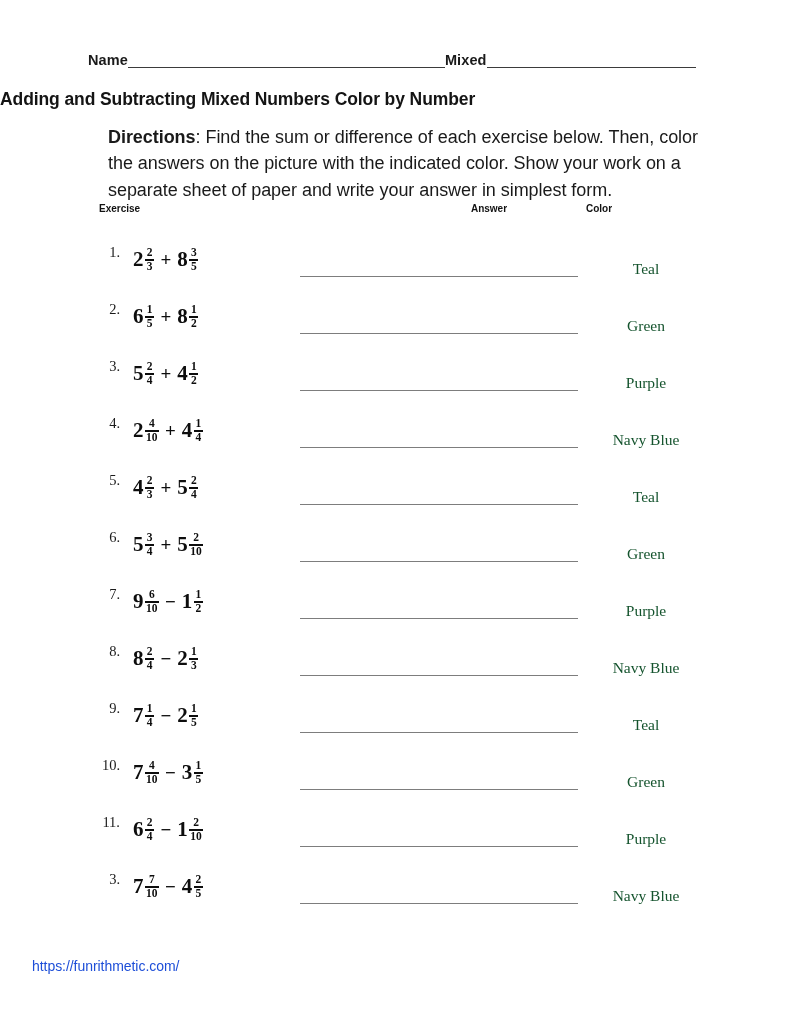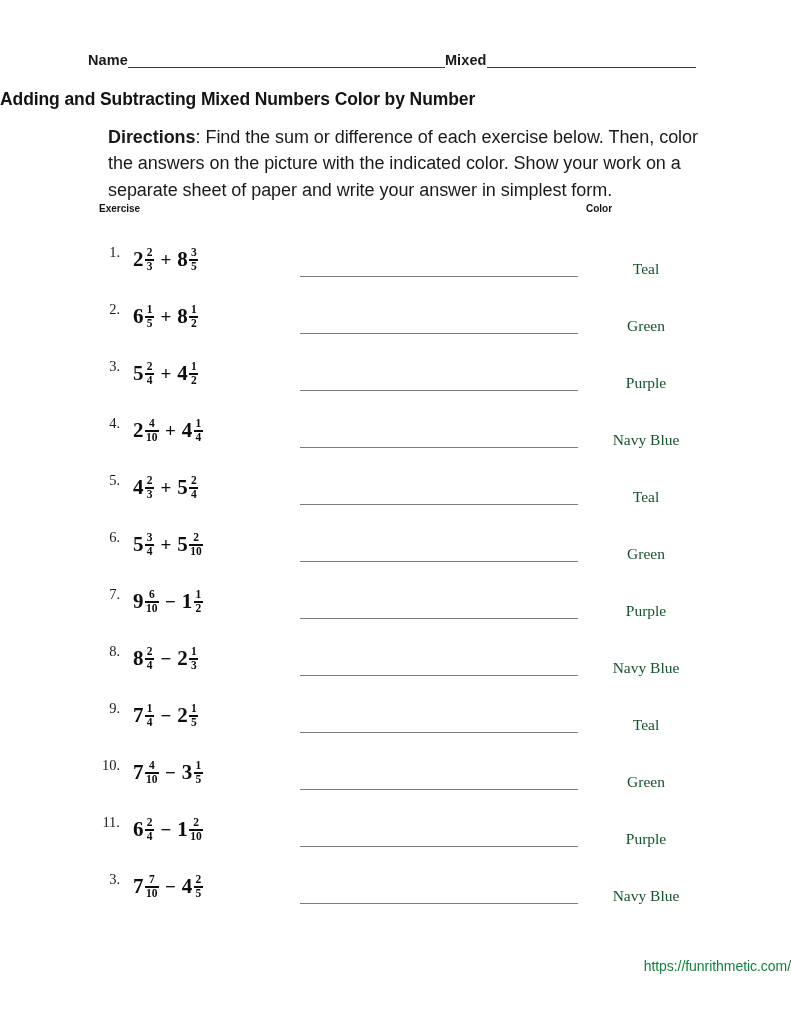--- a/index.html
+++ b/index.html
@@ -206,23 +206,23 @@
     color: #14532d;
     white-space: nowrap;
   }
 
   
   .footer {
     position: absolute;
     left: 0;
     right: 0;
     top: 958px;
-    text-align: right;
+    text-align: left;
     font-size: 14px;
-    color: #15803d;
+    color: #1d4ed8;
     letter-spacing: -0.05px;
     margin-left: 32px;
   }
 </style>
 </head>
 <body>
 
 <div class="page">
 
   <div class="namedate">
@@ -233,20 +233,21 @@
   </div>
 
   <div class="title">Adding and Subtracting Mixed Numbers Color by Number</div>
 
   <div class="directions">
     <span class="dir-label">Directions</span><span>:</span><span> Find the sum or difference of each exercise below.  Then, color the answers on the picture with the indicated color. Show your work on a separate sheet of paper and write your answer in simplest form.</span>
   </div>
 
   <div class="col-headers">
     <span class="h-exercise">Exercise</span>
+    <span class="h-answer">Answer</span>
     <span class="h-color">Color</span>
   </div>
 
   <div class="rows" id="rows-container">
       <div class="row">
         <div class="num">1.</div>
         <div class="expr">
           <span class="mixed">
             <span class="whole">2</span>
             <span class="frac">

